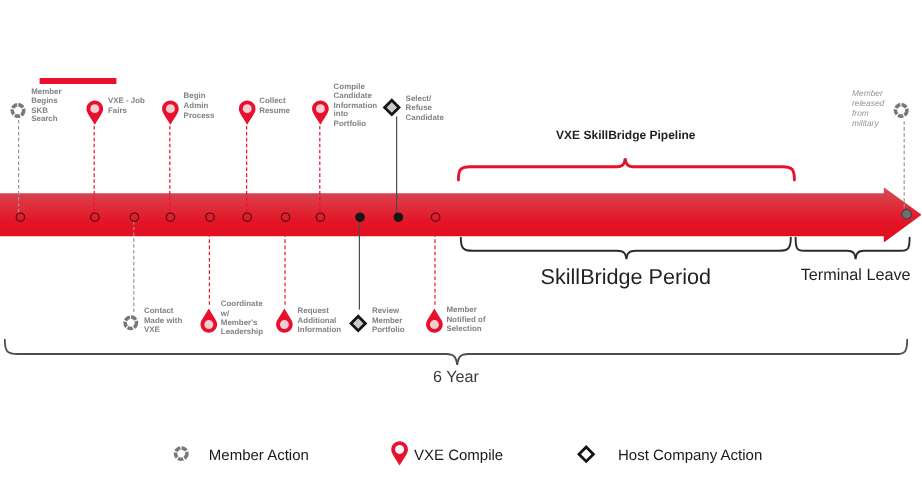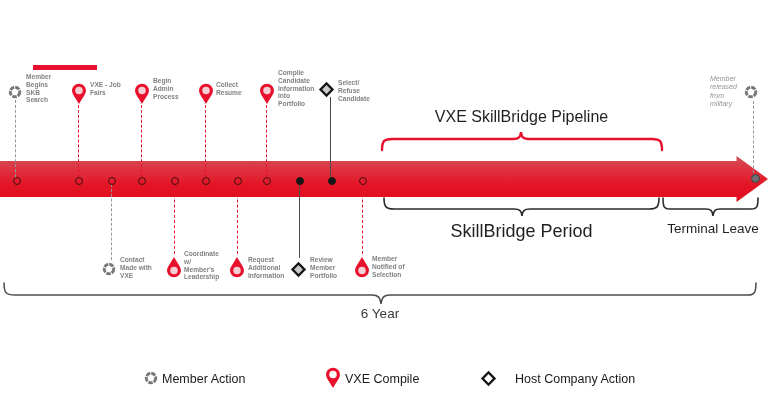--- a/index.html
+++ b/index.html
@@ -35,21 +35,21 @@
   .legend-pin{--pin-inner:#ffffff;}
   .legend-diamond{--dia-fill:#ffffff;}
 
   
   .evt-label{position:absolute;font-size:6.6px;line-height:1.18;font-weight:bold;
              color:#808285;white-space:pre-line;}
   .evt-label.italic{font-style:italic;font-weight:normal;color:#939598;font-size:7px;}
 
   
   .brace-label{position:absolute;text-align:center;color:#231f20;}
-  .lbl-pipeline{left:383px;top:108px;width:277px;font-size:16px;font-weight:normal;}
+  .lbl-pipeline{left:383px;top:108px;width:277px;font-size:10px;font-weight:bold;}
   .lbl-skillbridge{left:383px;top:221px;width:277px;font-size:18px;}
   .lbl-terminal{left:648px;top:221px;width:130px;font-size:13.5px;}
   .lbl-year{left:330px;top:306px;width:100px;font-size:13.5px;color:#3a3a3c;}
 
   .brace-svg{position:absolute;overflow:visible;}
 
   
   .legend-label{position:absolute;font-size:12.5px;color:#1a1a1a;}
 </style>
 </head>
@@ -205,21 +205,21 @@
   <div class="brace-label lbl-terminal">Terminal Leave</div>
 
   <svg class="brace-svg" style="left:3px;top:283px;" width="754" height="22">
     <path d="M1,0 C1,10 3,12 12,12 L369,12 C375,12 377,14 378,21 C379,14 381,12 387,12 L745,12 C751,12 753,10 753,0" fill="none" stroke="#4d4d4f" stroke-width="1.5" stroke-linecap="round"></path>
   </svg>
   <div class="brace-label lbl-year">6 Year</div>
 
   <svg class="circle-icon" style="left:144px;top:371px;">
       <use href="#sym-circle"></use>
     </svg>
-  <div class="legend-label" style="left:162px;top:371.5px;">Member Action</div>
+  <div class="legend-label" style="left:174px;top:371.5px;">Member Action</div>
 
   <svg class="pin legend-pin" style="left:325px;top:367px;">
       <use href="#sym-pin"></use>
     </svg>
   <div class="legend-label" style="left:345px;top:371.5px;">VXE Compile</div>
 
   <svg class="diamond-icon legend-diamond" style="left:480px;top:370px;">
       <use href="#sym-diamond"></use>
     </svg>
   <div class="legend-label" style="left:501px;top:371.5px;margin-left:14px;">Host Company Action</div>

